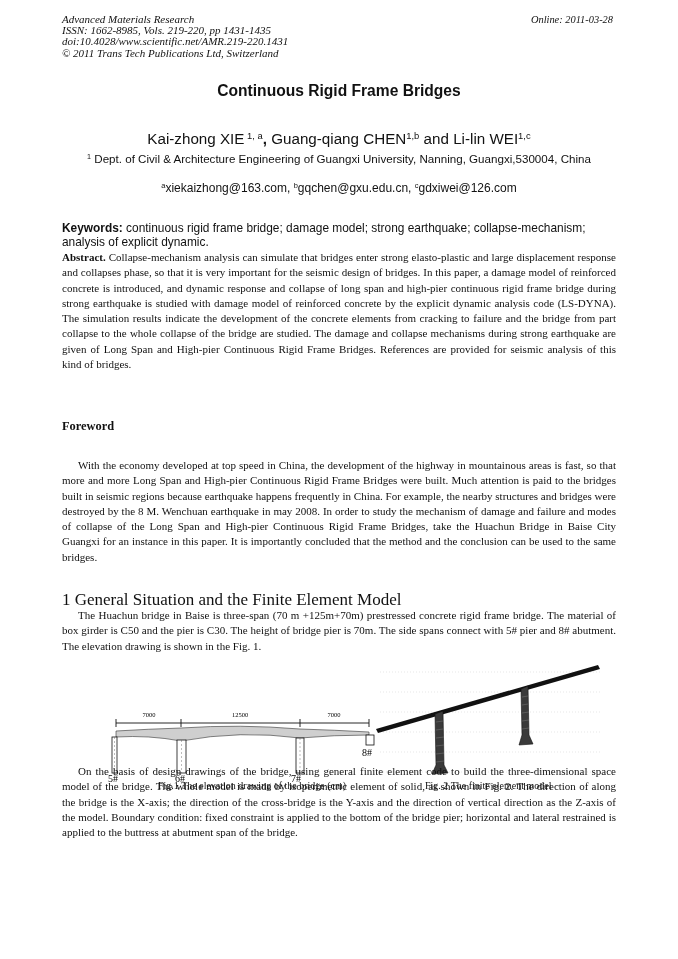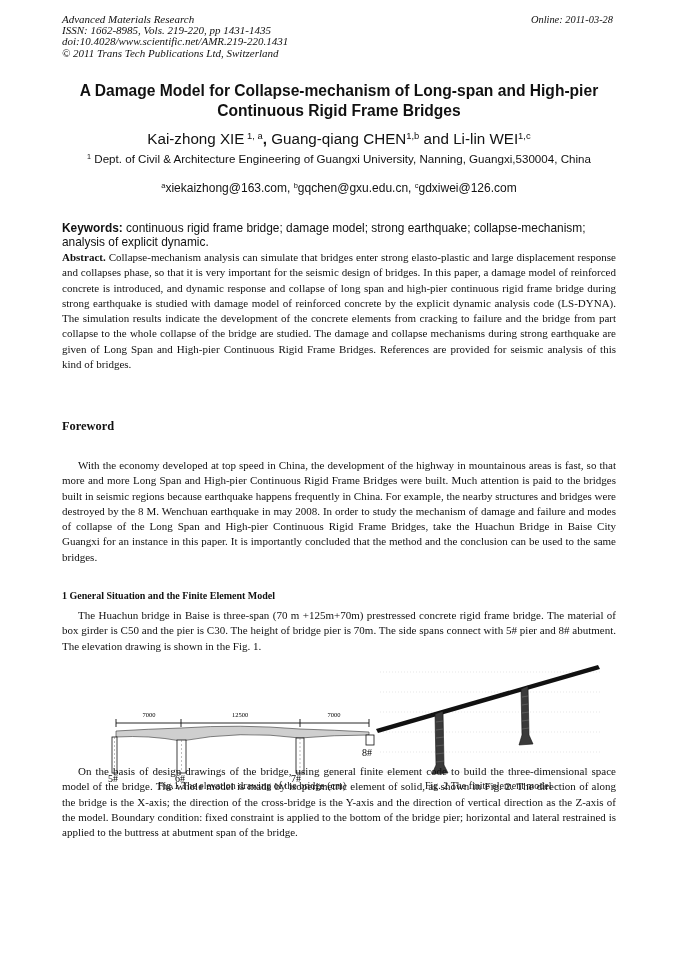--- a/index.html
+++ b/index.html
@@ -13,42 +13,41 @@
   .authors { position: absolute; left: 62px; width: 554px; top: 130px; text-align: center; font-size: 15.2px; }
   .affil { position: absolute; left: 62px; width: 554px; top: 152px; text-align: center; font-size: 11.6px; }
   .emails { position: absolute; left: 62px; width: 554px; top: 181px; text-align: center; font-size: 12px; }
   sup { font-size: 0.62em; vertical-align: 0.55em; line-height: 0; }
   .keywords { position: absolute; left: 62px; width: 554px; top: 221px; font-size: 11.9px; line-height: 14.2px; }
   .para { position: absolute; left: 62px; width: 554px; font-size: 11px; line-height: 15.3px; text-align: justify; }
   .para .indent { display: inline-block; width: 16px; }
   .abstract { top: 250px; }
   .h-foreword { position: absolute; left: 62px; top: 419px; font-weight: bold; font-size: 12.4px; }
   .p-foreword { top: 458px; }
-  .h-section1 { position: absolute; left: 62px; top: 590px; font-weight: bold; font-size: 10px; }
+  .h-section1 { position: absolute; left: 62px; top: 590px; font-weight: normal; font-size: 17px; }
   .p-section1 { top: 608px; }
   .p-section1b { top: 764px; }
   .fig1 { position: absolute; left: 104px; top: 700px; width: 280px; height: 85px; }
   .fig2 { position: absolute; left: 372px; top: 660px; width: 256px; height: 122px; }
   .caption { position: absolute; top: 780px; font-size: 10px; white-space: nowrap; margin-left: 36px; }
   .cap1 { left: 122px; }
   .cap2 { left: 389px; }
 </style>
 </head>
 <body>
 
 <div class="hdr serif">
   <div>Advanced Materials Research</div>
   <div>ISSN: 1662-8985, Vols. 219-220, pp 1431-1435</div>
   <div>doi:10.4028/www.scientific.net/AMR.219-220.1431</div>
   <div>© 2011 Trans Tech Publications Ltd, Switzerland</div>
 </div>
 <div class="online serif">Online: 2011-03-28</div>
 
 <div class="title sans">
-  <div>A Damage Model for Collapse-mechanism of Long-span and High-pier</div>
   <div>Continuous Rigid Frame Bridges</div>
 </div>
 
 <div class="authors sans">
   <span>Kai-zhong XIE</span><sup> 1, a</sup><b>, </b><span>Guang-qiang CHEN</span><sup>1,b</sup><span> and </span><span>Li-lin WEI</span><sup>1,c</sup>
 </div>
 
 <div class="affil sans">
   <sup>1</sup><span> Dept. of Civil &amp; Architecture Engineering of Guangxi University, Nanning, Guangxi,530004, China</span>
 </div>

